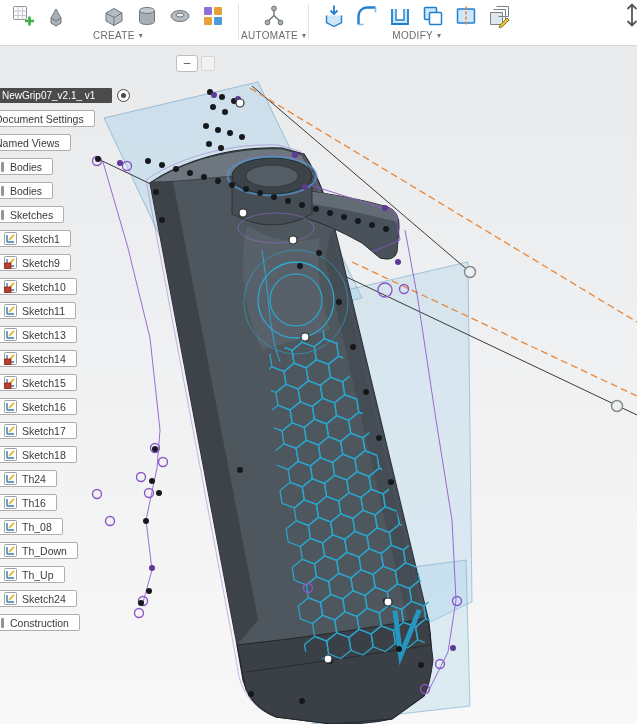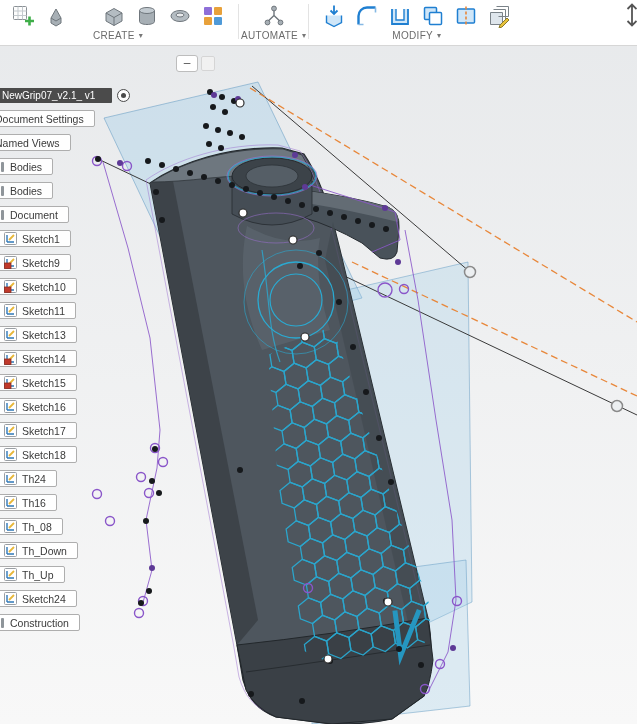--- a/index.html
+++ b/index.html
@@ -473,21 +473,21 @@
         <div class="brow lvl0-bar">
           <span class="bicon">
             <span class="bulb-bar"></span>
           </span>
           <span>Bodies</span>
         </div>
         <div class="brow lvl0-bar">
           <span class="bicon">
             <span class="bulb-bar"></span>
           </span>
-          <span>Document</span>
+          <span>Sketches</span>
         </div>
         <div class="brow lvl1">
           <span class="bicon">
             <svg class="sk-svg" viewBox="0 0 13 13">
               <rect x="0.5" y="0.5" width="12" height="12" rx="1" fill="#fff" stroke="#9a9fa4"></rect>
               <path d="M3 10V3M3 10h7" stroke="#2f78b8" stroke-width="1.4" fill="none"></path>
               <path d="M5 8l5-5" stroke="#e8b83a" stroke-width="1.8"></path>
             </svg>
           </span>
           <span>Sketch1</span>

